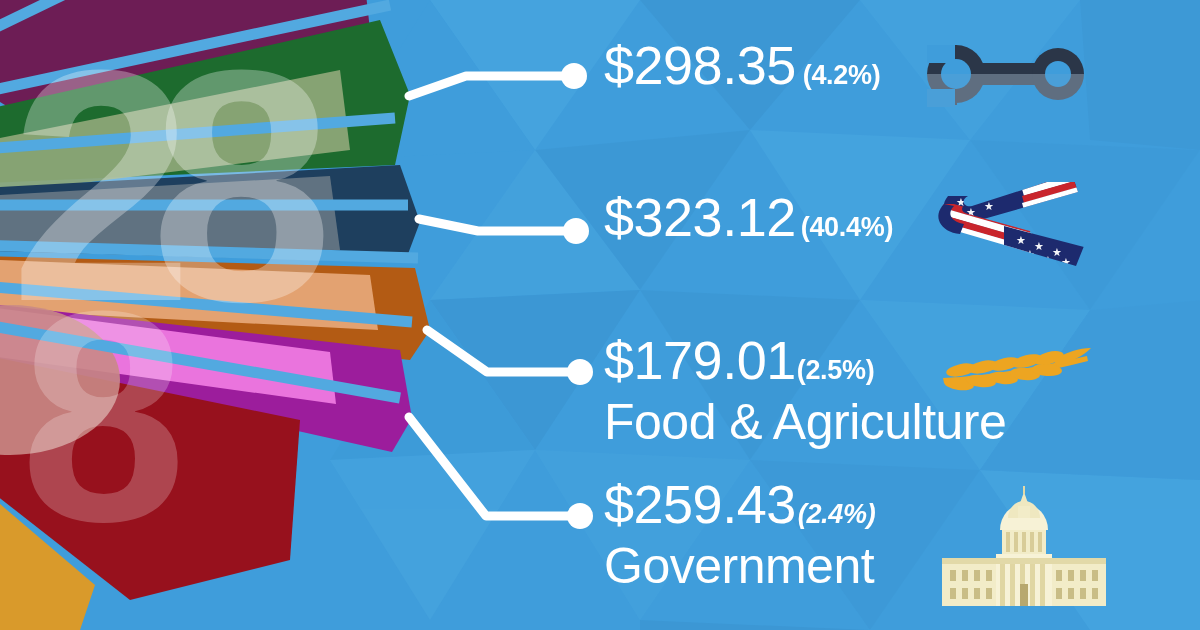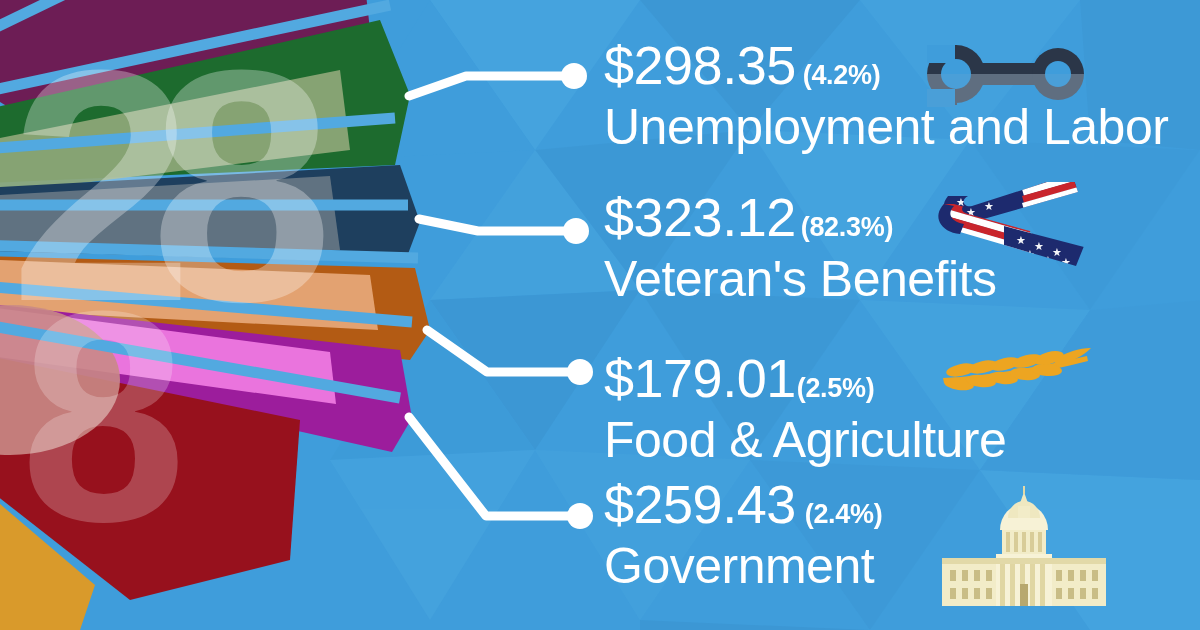--- a/index.html
+++ b/index.html
@@ -11,21 +11,21 @@
   }
   #stage{position:absolute;inset:0;width:1200px;height:630px;overflow:hidden;}
   .layer{position:absolute;inset:0;width:1200px;height:630px;}
   svg.layer{display:block;}
 
   
   #legend{position:absolute;left:0;top:0;width:1068px;height:630px;}
   .entry{position:absolute;left:604px;width:596px;}
   .entry.e0{top:38px;}
   .entry.e1{top:190px;}
-  .entry.e2{top:333px;margin-top:18px;}
+  .entry.e2{top:333px;}
   .entry.e3{top:477px;}
 
   .amtline{
     display:block;white-space:nowrap;line-height:1;
     height:62px;
   }
   .amount{
     font-size:54px;color:#ffffff;font-weight:400;
     letter-spacing:-0.5px;vertical-align:baseline;
   }
@@ -35,21 +35,21 @@
     letter-spacing:-0.3px;
   }
   .catline{
     display:block;white-space:nowrap;line-height:1;
     font-size:50px;color:#ffffff;font-weight:400;
     letter-spacing:-0.5px;margin-top:2px;
   }
   
   .e0 .pct{margin-left:7px;}
   .e2 .pct{margin-left:1px;}
-  .e3 .pct{margin-left:9px;}
+  .e3 .pct{margin-left:2px;font-style:italic;}
 
   .icon{position:absolute;}
   .icon svg{display:block;}
 </style>
 </head>
 <body>
 
 <div id="stage">
 
   <svg class="layer" viewBox="0 0 1200 630" preserveAspectRatio="none" aria-hidden="true">
@@ -141,28 +141,26 @@
       <circle cx="580" cy="516" r="13"></circle>
     </g>
   </svg>
 
   <div id="legend">
 
     <div class="entry e0">
       <span class="amtline">
         <span class="amount">$298.35</span><span class="pct">(4.2%)</span>
       </span>
-      <span class="catline">Unemployment and Labor</span>
     </div>
 
     <div class="entry e1">
       <span class="amtline">
-        <span class="amount">$323.12</span><span class="pct">(82.3%)</span>
+        <span class="amount">$323.12</span><span class="pct">(40.4%)</span>
       </span>
-      <span class="catline">Veteran's Benefits</span>
     </div>
 
     <div class="entry e2">
       <span class="amtline">
         <span class="amount">$179.01</span><span class="pct">(2.5%)</span>
       </span>
       <span class="catline">Food &amp; Agriculture</span>
     </div>
 
     <div class="entry e3">

